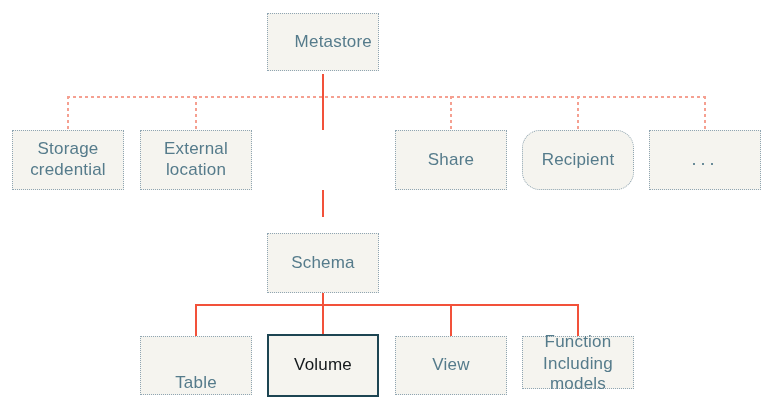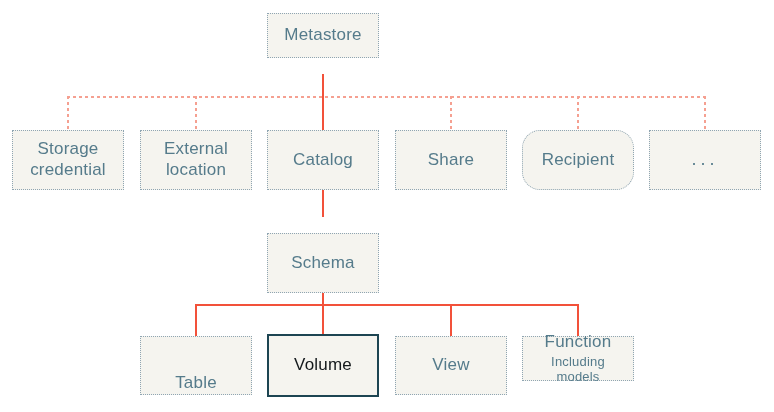--- a/index.html
+++ b/index.html
@@ -29,21 +29,21 @@
     letter-spacing: 0.2px;
     z-index: 2;
   }
   .node .label { padding: 0 6px; }
   .node.highlight {
     border: 2px solid var(--highlight-border, #1d4552);
     color: var(--highlight-text, #14191c);
   }
   .node.ellipsis { letter-spacing: 4px; font-size: 18px; }
   .caption {
-    font-size: 13px;
+    font-size: 17px;
     line-height: 1.15;
     max-width: 78px;
     margin-top: 2px;
   }
   
   .line { position: absolute; z-index: 1; }
   .v-solid { width: 2px; background: var(--connector-solid, #f2513a); }
   .h-solid { height: 2px; background: var(--connector-solid, #f2513a); }
   .h-dashed {
     height: 2px;
@@ -74,32 +74,29 @@
   <div class="line v-dashed" style="left:577px; top:96px; height:34px;"></div>
   <div class="line v-dashed" style="left:704px; top:96px; height:34px;"></div>
 
   <div class="line v-solid" style="left:322px; top:190px; height:27px;"></div>
   <div class="line v-solid" style="left:322px; top:277px; height:59px;"></div>
   <div class="line h-solid" style="left:195px; top:304px; width:384px;"></div>
   <div class="line v-solid" style="left:195px; top:304px; height:32px;"></div>
   <div class="line v-solid" style="left:450px; top:304px; height:32px;"></div>
   <div class="line v-solid" style="left:577px; top:304px; height:32px;"></div>
 
-  <div class="node" style="left:267px; top:13px; height:45px;">
+  <div class="node" style="left:267px; top:13px; height:58px;align-items:flex-end;">
     <span class="label">Metastore</span>
   </div>
 
   <div class="node" style="left:12px; top:130px;">
     <span class="label">Storage credential</span>
   </div>
   <div class="node" style="left:140px; top:130px;">
     <span class="label">External location</span>
-  </div>
-  <div class="node" style="left:267px; top:130px;">
-    <span class="label">Catalog</span>
   </div>
   <div class="node" style="left:395px; top:130px;">
     <span class="label">Share</span>
   </div>
   <div class="node" style="left:522px; top:130px;border-radius:18px;">
     <span class="label">Recipient</span>
   </div>
   <div class="node ellipsis" style="left:649px; top:130px;">
     <span class="label">...</span>
   </div>
@@ -110,18 +107,18 @@
 
   <div class="node" style="left:140px; top:336px; height:59px;justify-content:flex-end;">
     <span class="label">Table</span>
   </div>
   <div class="node highlight" style="left:267px; top:334px; height:63px;">
     <span class="label">Volume</span>
   </div>
   <div class="node" style="left:395px; top:336px; height:59px;">
     <span class="label">View</span>
   </div>
-  <div class="node" style="left:522px; top:336px; height:45px;">
+  <div class="node" style="left:522px; top:336px; height:53px;">
     <span class="label">Function</span>
     <span class="caption">Including models</span>
   </div>
 
 </div>
 
 </body></html>

